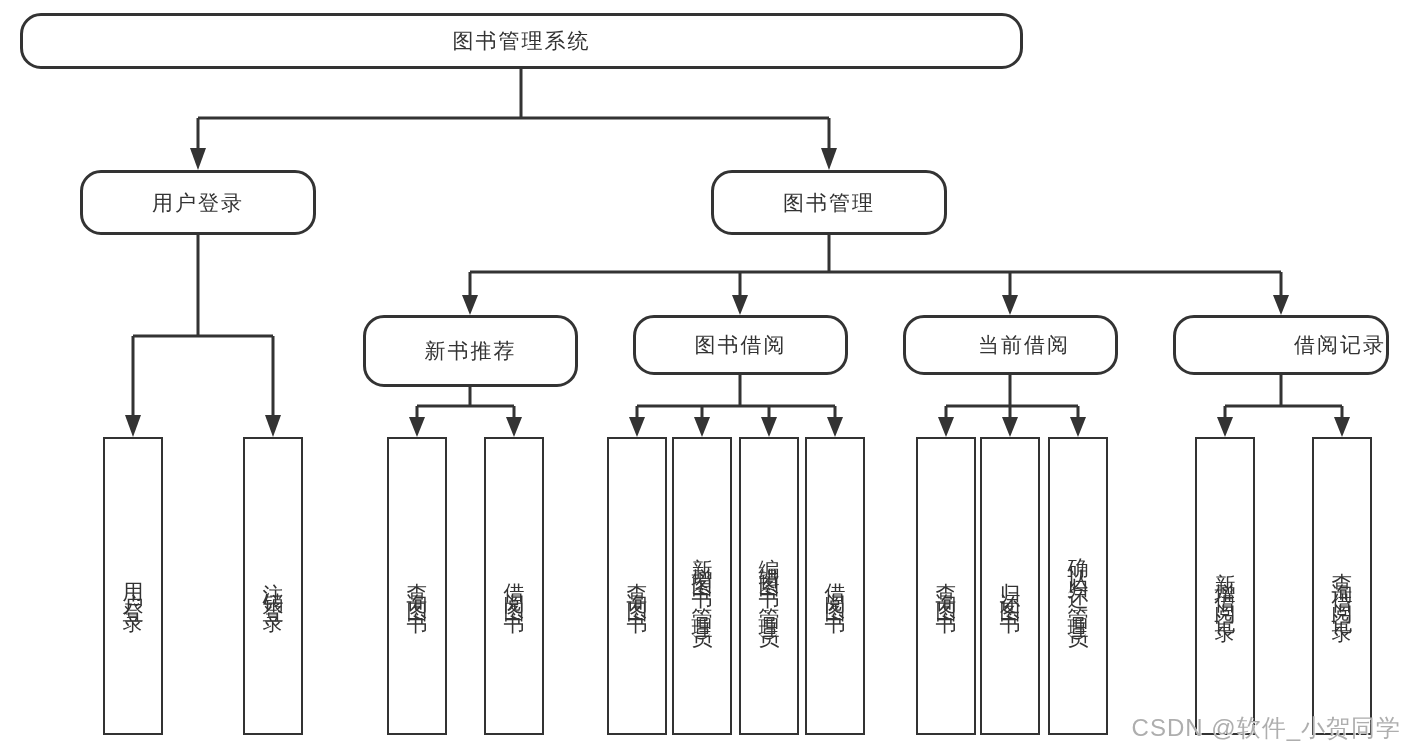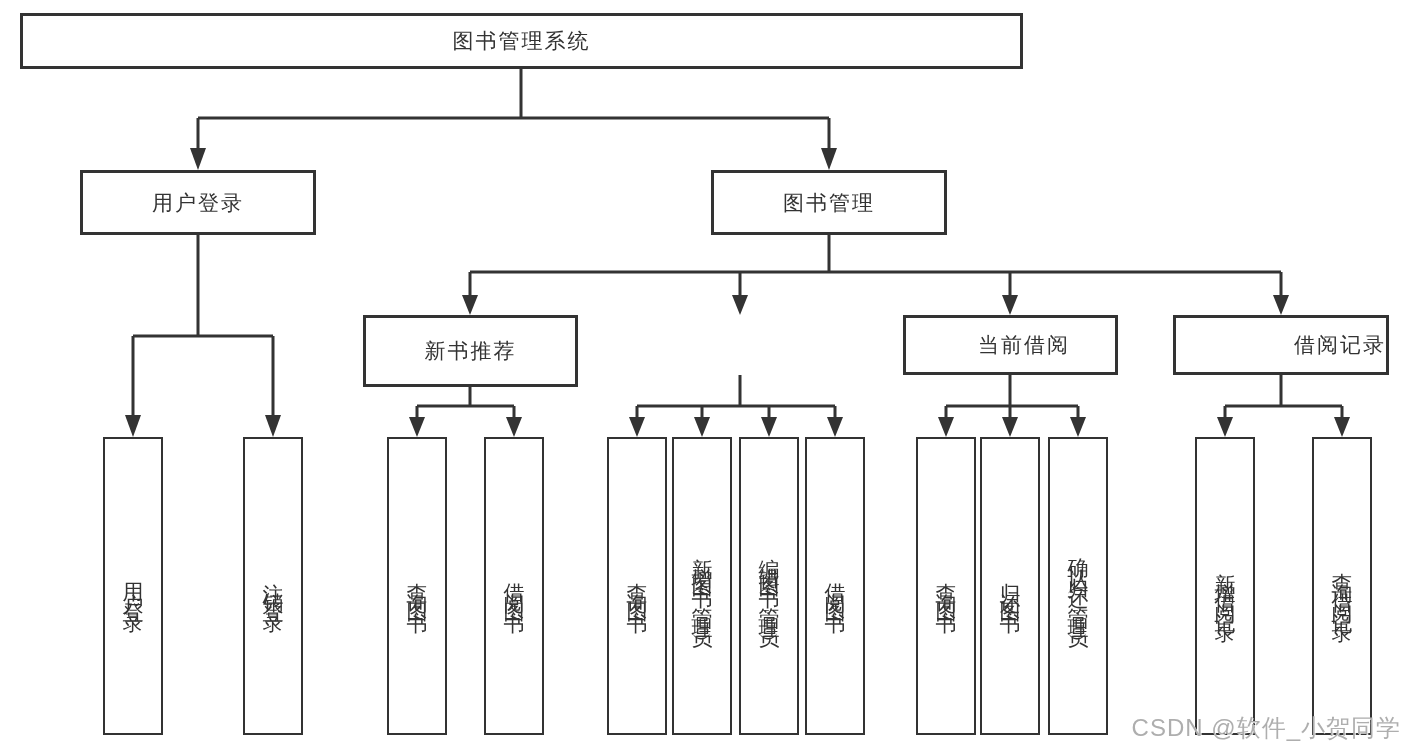--- a/index.html
+++ b/index.html
@@ -38,20 +38,21 @@
     border: 3px solid #333333;
     display: flex;
     align-items: center;
     justify-content: center;
     color: #333333;
   }
   .hbox {
     font-size: 21px;
     letter-spacing: 2px;
     white-space: nowrap;
+    border-radius: 21px;
   }
   .col {
     top: 437px;
     width: 60px;
     height: 298px;
     border-width: 2.5px;
   }
   .vtext {
     writing-mode: vertical-lr;
     text-orientation: mixed;
@@ -128,20 +129,23 @@
   <div class="node hbox" style="left:80px; top:170px; width:236px; height:65px;">
     <span>用户登录</span>
   </div>
   <div class="node hbox" style="left:711px; top:170px; width:236px; height:65px;">
     <span>图书管理</span>
   </div>
 
   <div class="node hbox" style="left:363px; top:315px; width:215px; height:72px;">
     <span>新书推荐</span>
   </div>
+  <div class="node hbox" style="left:633px; top:315px; width:215px; height:60px;">
+    <span>图书借阅</span>
+  </div>
   <div class="node hbox" style="left:903px; top:315px; width:215px; height:60px;padding-left:27px;">
     <span>当前借阅</span>
   </div>
   <div class="node hbox" style="left:1173px; top:315px; width:216px; height:60px;justify-content:flex-end;">
     <span>借阅记录</span>
   </div>
 
   <div class="node col" style="left:103px;">
     <span class="vtext">用户登录</span>
   </div>

